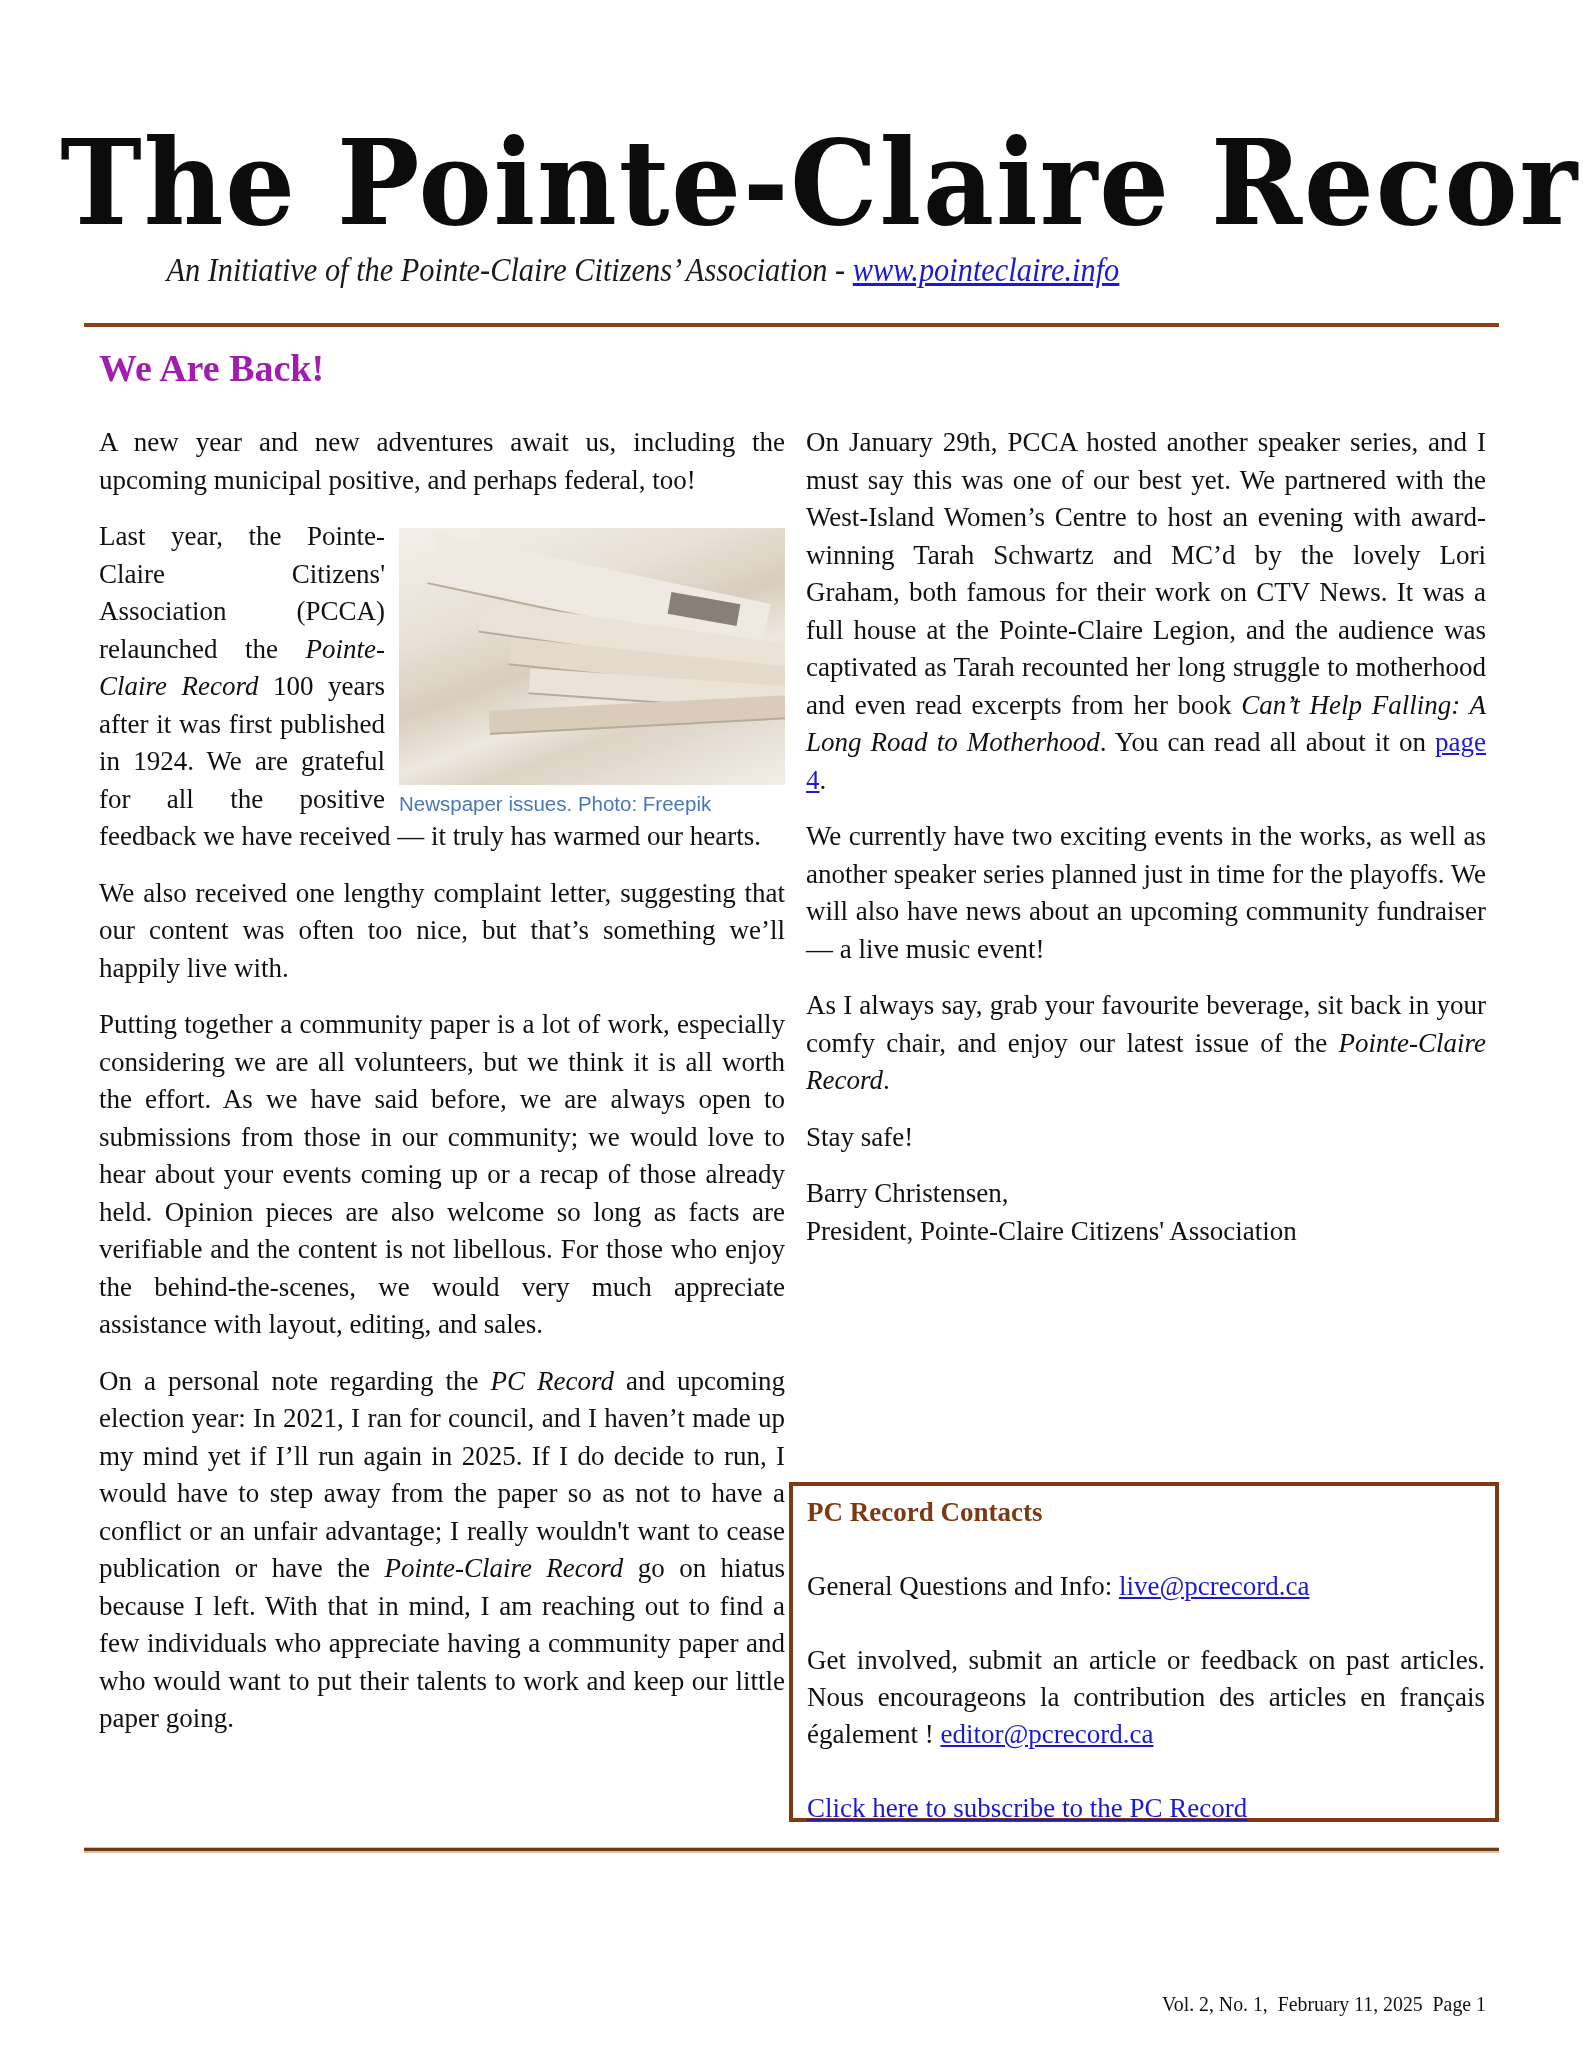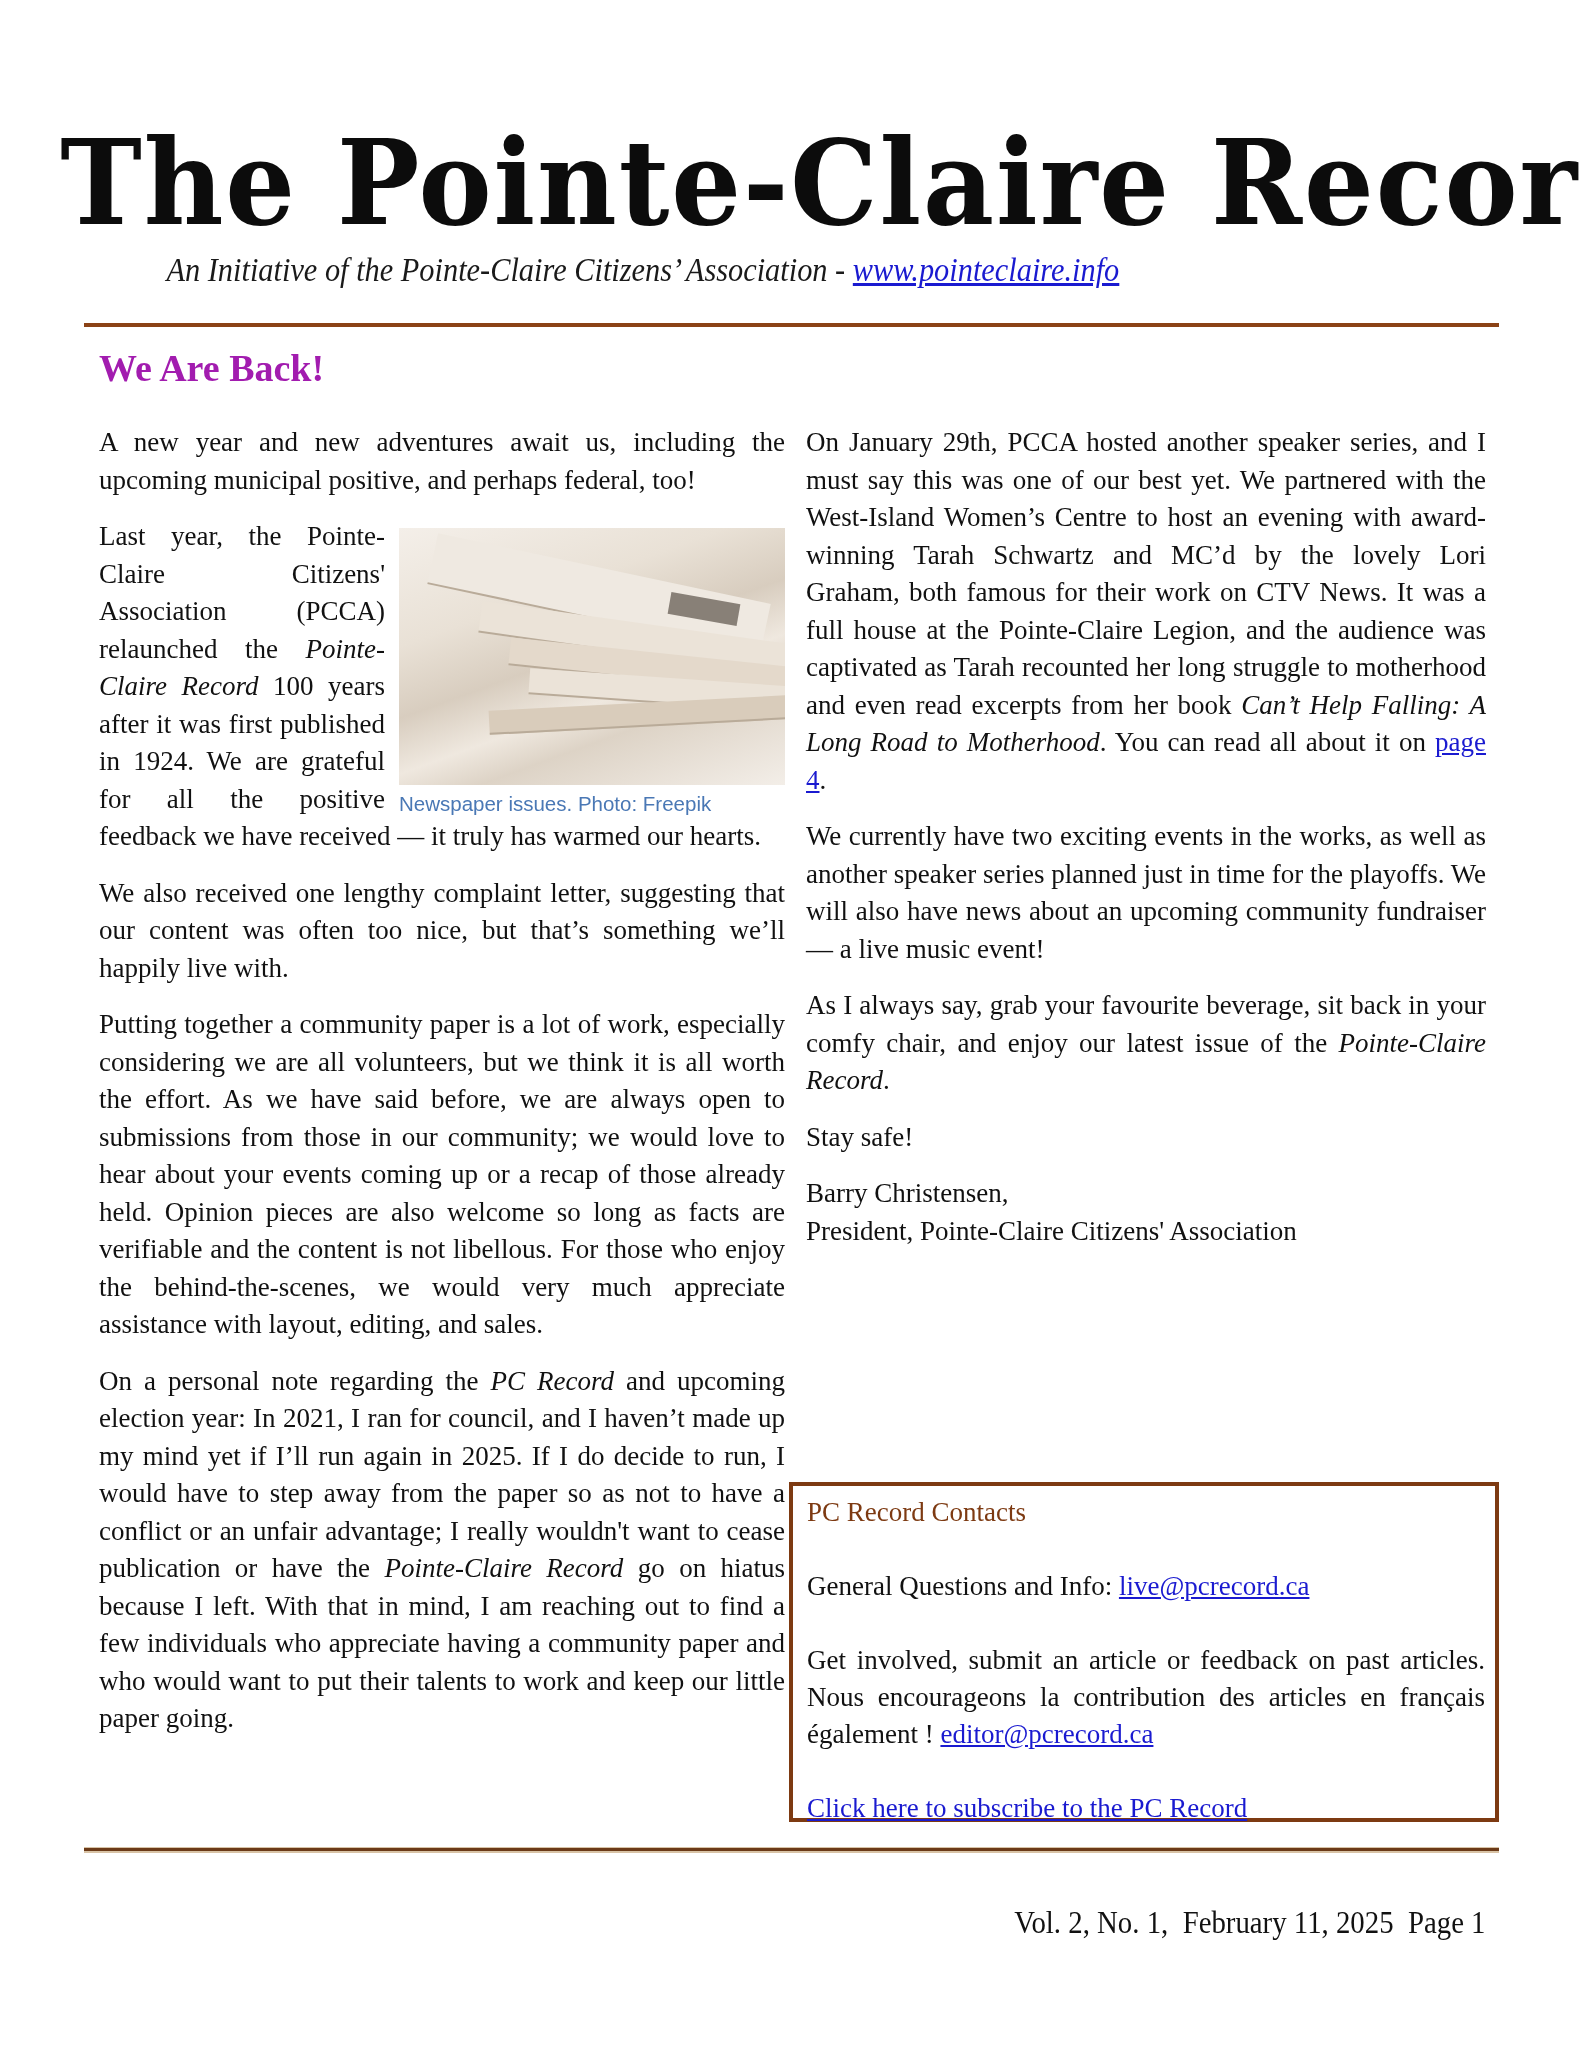--- a/index.html
+++ b/index.html
@@ -30,26 +30,26 @@
     .photo .s3 { left: 110px; top: 125px; width: 300px; height: 26px; transform: rotate(6deg); background: #e4d9cb; }
     .photo .s4 { left: 130px; top: 150px; width: 280px; height: 24px; transform: rotate(4deg); }
     .photo .s5 { left: 90px; top: 175px; width: 300px; height: 22px; transform: rotate(-3deg); background: #d9ccbb; }
     .photo .ink { position: absolute; left: 270px; top: 70px; width: 70px; height: 22px; background: #6e655c; transform: rotate(10deg); opacity: 0.8; }
     .caption { font-family: "Liberation Sans", "DejaVu Sans", sans-serif; font-weight: normal; font-size: 20.5px;
       line-height: 26px; color: #4a78b5; margin-top: 6px; white-space: nowrap; text-align: left; }
     .sig { text-align: left; }
     .contact-box { position: absolute; left: 789px; top: 1482px; width: 702px; height: 332px;
       border: 4px solid #7d3a12; box-sizing: content-box; }
     .contact-inner { position: absolute; left: 14px; top: 8px; width: 678px; font-size: 27px; line-height: 37px; text-align: justify; }
-    .contact-title { font-weight: normal; color: #7d3a12; font-size: 27px; margin: 0; }
+    .contact-title { font-weight: bold; color: #7d3a12; font-size: 27px; margin: 0; }
     .contact-inner p { margin: 0; }
     .gap { height: 37px; }
     .rule-bottom { position: absolute; left: 84px; top: 1847px; width: 1415px; height: 6px;
       background: linear-gradient(#d8c3a6 0, #d8c3a6 1.5px, #6b3a18 1.5px, #6b3a18 4px, #d8c3a6 4px); }
-    .footer { position: absolute; right: 97px; top: 1874px; font-size: 32px; line-height: 32px; white-space: pre; text-align: right; }
+    .footer { position: absolute; right: 97px; top: 1956px; font-size: 22px; line-height: 32px; white-space: pre; text-align: right; }
     .footer .footer-text { display: inline-block; transform: scaleX(0.9); transform-origin: right; }
   </style>
 </head>
 <body>
 
 <div class="masthead">
   <span class="masthead-title">The Pointe-Claire Record</span>
 </div>
 <div class="subtitle">
   <span class="subtitle-text">

